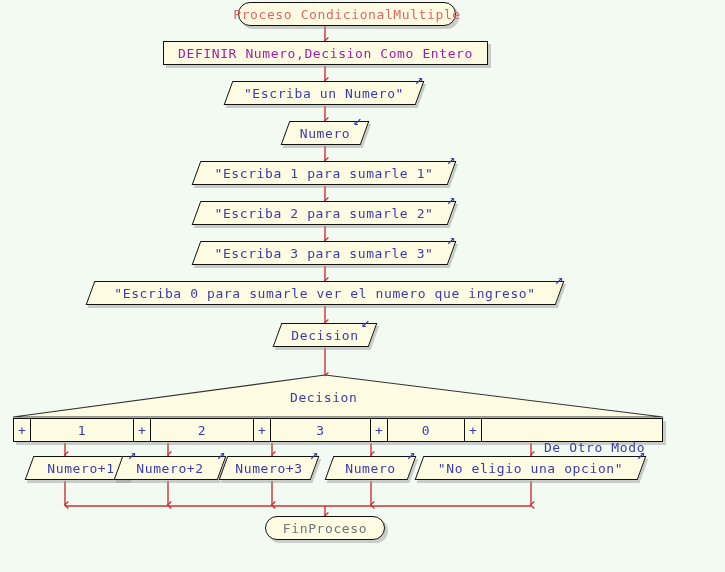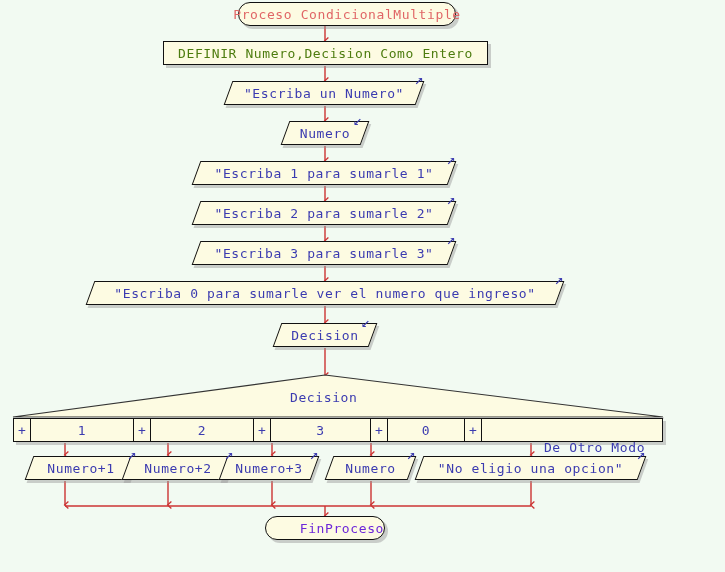--- a/index.html
+++ b/index.html
@@ -36,27 +36,27 @@
 
   
   .terminator {
     border: 1.5px solid #111111;
     border-radius: 14px;
     background: #fdfbe2;
     color: #e06666;
     box-shadow: 3px 3px 0 rgba(150,150,150,0.45);
     height: 24px;
   }
-  .terminator.end { color: #6d28d9; justify-content: flex-end; }
+  .terminator.end { color: #737373; }
 
   
   .rect {
     border: 1.5px solid #111111;
     background: #fdfbe2;
-    color: #4d7c0f;
+    color: #a21caf;
     box-shadow: 3px 3px 0 rgba(150,150,150,0.45);
     height: 24px;
   }
 
   
   .para {
     height: 24px;
   }
   .para .skin {
     position: absolute;
@@ -269,21 +269,21 @@
     <div class="cell" style="width:225px;margin-top:28px;">De Otro Modo</div>
   </div>
 </div>
 
 <div class="node para out" style="left:29px; top:456px; width:104px;justify-content:center;">
   <div class="skin"></div>
   <span class="txt">Numero+1</span>
   <span class="io-arrow">↗</span>
 </div>
 
-<div class="node para out" style="left:126px; top:456px; width:104px;">
+<div class="node para out" style="left:118px; top:456px; width:104px;">
   <div class="skin"></div>
   <span class="txt">Numero+2</span>
   <span class="io-arrow">↗</span>
 </div>
 
 <div class="node para out" style="left:223px; top:456px; width:92px;">
   <div class="skin"></div>
   <span class="txt">Numero+3</span>
   <span class="io-arrow">↗</span>
 </div>

